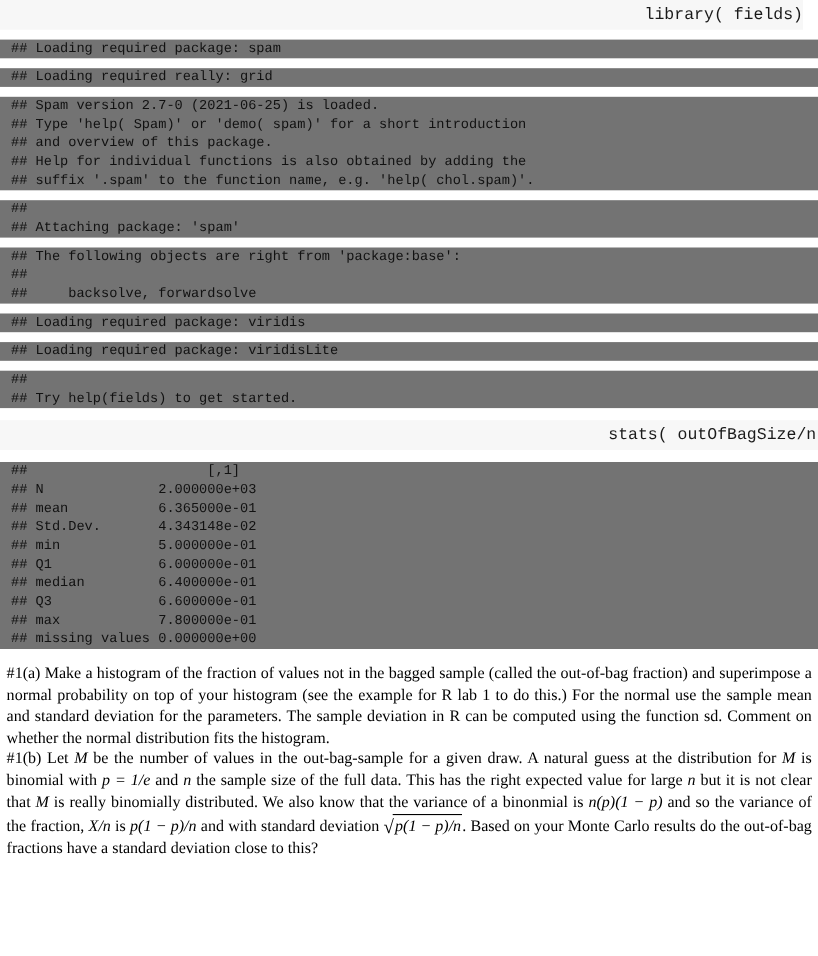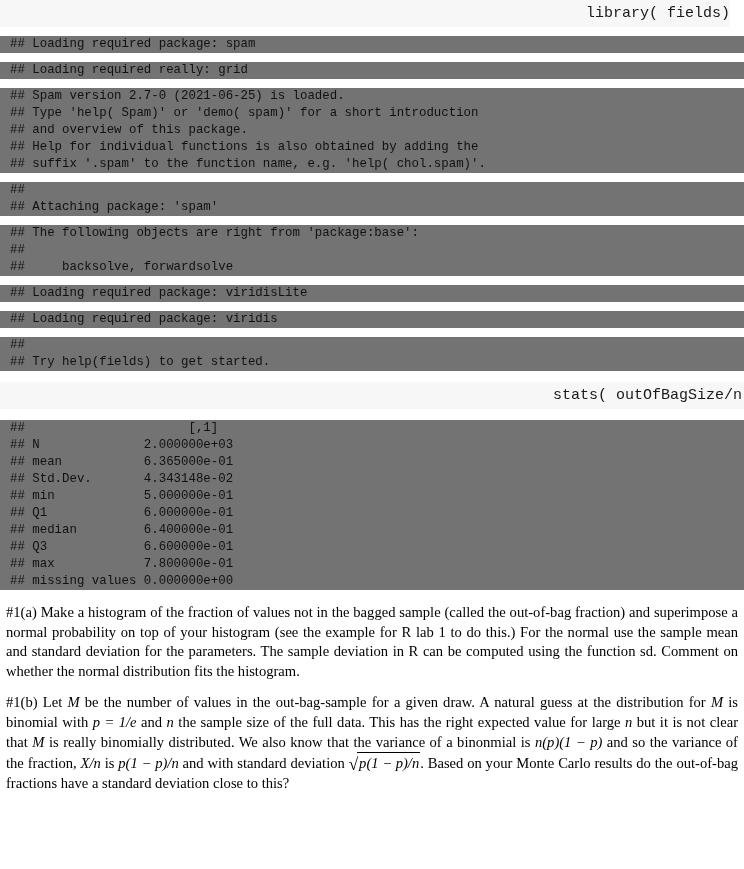--- a/index.html
+++ b/index.html
@@ -53,21 +53,21 @@
     font-size: 14.6px;
     line-height: 19.6px;
     text-align: justify;
     text-justify: inter-word;
     width: 732px;
     margin: 0 0 0 6px;
     color: #000;
     hyphens: none;
   }
   .prose.p1 { margin-top: 13px; }
-  .prose.p2 { margin-top: 12px; }
+  .prose.p2 { }
   .mi {
     font-style: italic;
     font-family: "Liberation Serif", "DejaVu Serif", serif;
   }
   b.fn { font-weight: normal; }
 
   
   .sqrt {
     white-space: nowrap;
     display: inline-block;
@@ -97,22 +97,22 @@
   <div class="code-output out-chunk">## Spam version 2.7-0 (2021-06-25) is loaded.
 ## Type 'help( Spam)' or 'demo( spam)' for a short introduction
 ## and overview of this package.
 ## Help for individual functions is also obtained by adding the
 ## suffix '.spam' to the function name, e.g. 'help( chol.spam)'.</div>
   <div class="code-output out-chunk">## 
 ## Attaching package: 'spam'</div>
   <div class="code-output out-chunk">## The following objects are right from 'package:base':
 ## 
 ##     backsolve, forwardsolve</div>
+  <div class="code-output out-chunk">## Loading required package: viridis</div>
   <div class="code-output out-chunk">## Loading required package: viridisLite</div>
-  <div class="code-output out-chunk">## Loading required package: viridis</div>
   <div class="code-output out-chunk">## 
 ## Try help(fields) to get started.</div>
 
   <div class="code-input second">stats( outOfBagSize/n )</div>
 
   <div class="code-output out-chunk stats">##                      [,1]
 ## N              2.000000e+03
 ## mean           6.365000e-01
 ## Std.Dev.       4.343148e-02
 ## min            5.000000e-01

